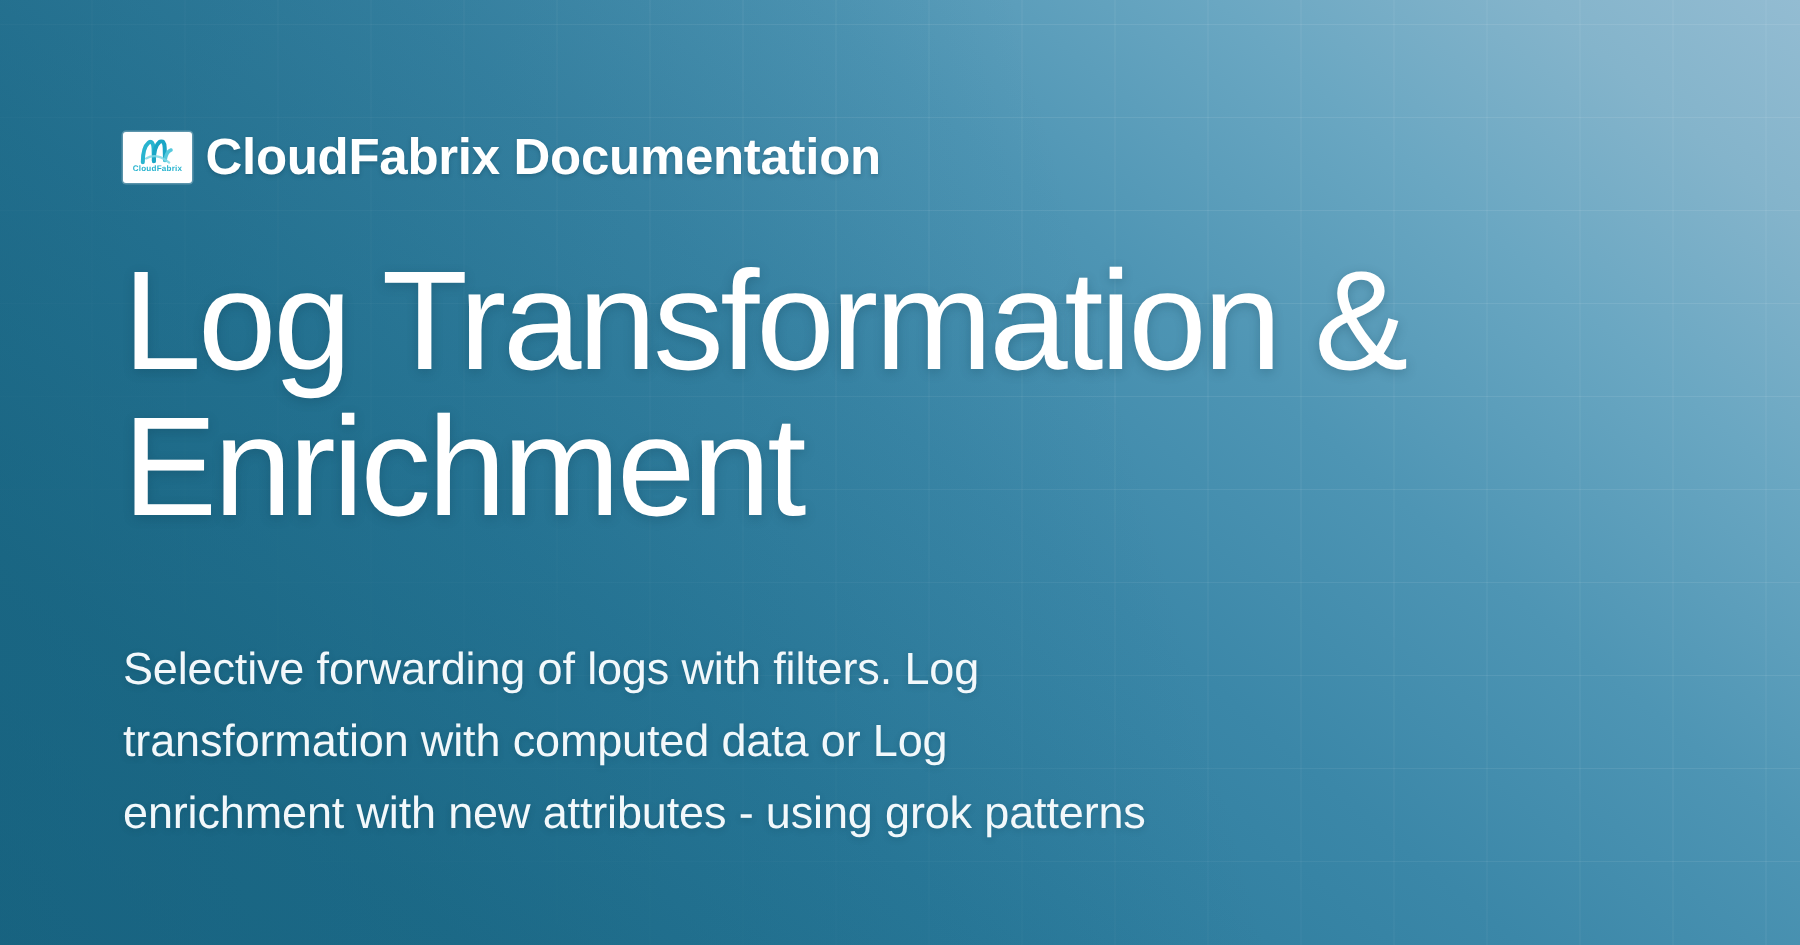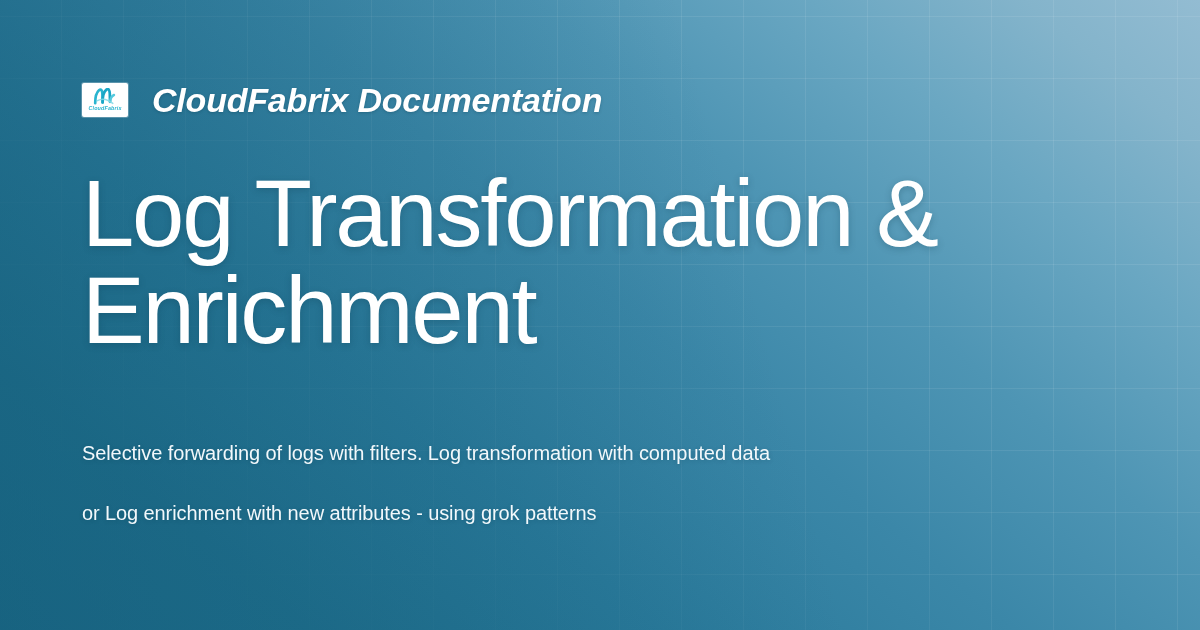--- a/index.html
+++ b/index.html
@@ -53,24 +53,23 @@
   .content {
     position: absolute;
     left: 82px;
     top: 78px;
     right: 60px;
   }
 
   
   .brand {
     display: flex;
-    align-items: center;
-    gap: 24px;
+    align-items: flex-end;
+    gap: 9px;
     height: 44px;
-    font-style: italic;
   }
 
   .brand-logo {
     width: 46px;
     height: 34px;
     background: #ffffff;
     border-radius: 2px;
     display: flex;
     flex-direction: column;
     align-items: center;
@@ -108,23 +107,23 @@
     line-height: 1.03;
     letter-spacing: -2.2px;
     max-width: 930px;
     text-shadow: 0 2px 7px rgba(10,55,75,0.26);
   }
 
   
   .description {
     margin-top: 42px;
     color: #f2f8fb;
-    font-size: 20px;
+    font-size: 30px;
     font-weight: 400;
-    line-height: 60px;
+    line-height: 48px;
     letter-spacing: -0.1px;
     max-width: 700px;
     text-shadow: 0 1px 4px rgba(10,55,75,0.22);
   }
 </style>
 </head>
 <body>
 
 <div class="og-card">
 

